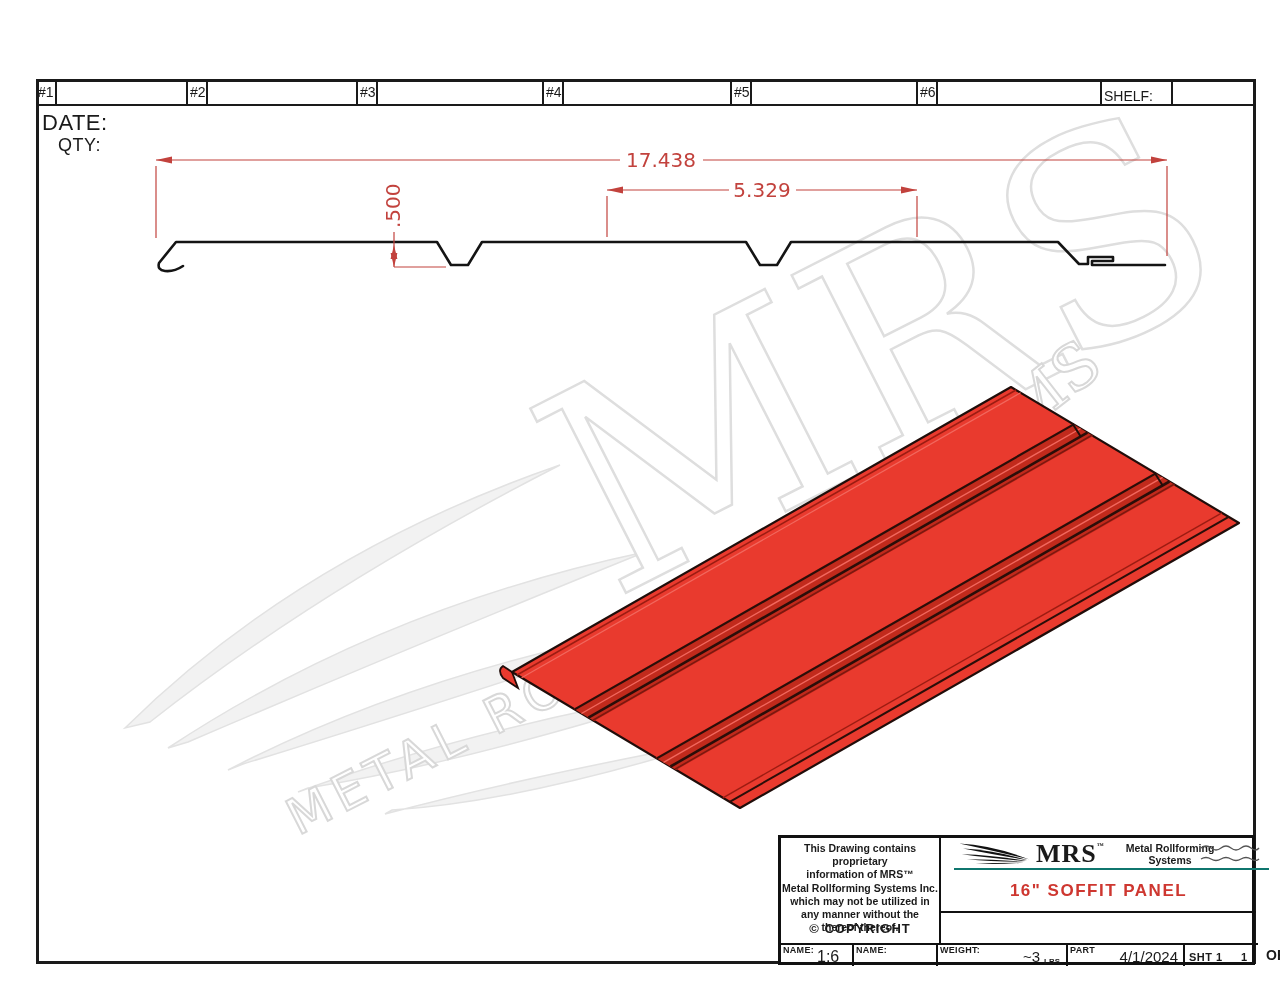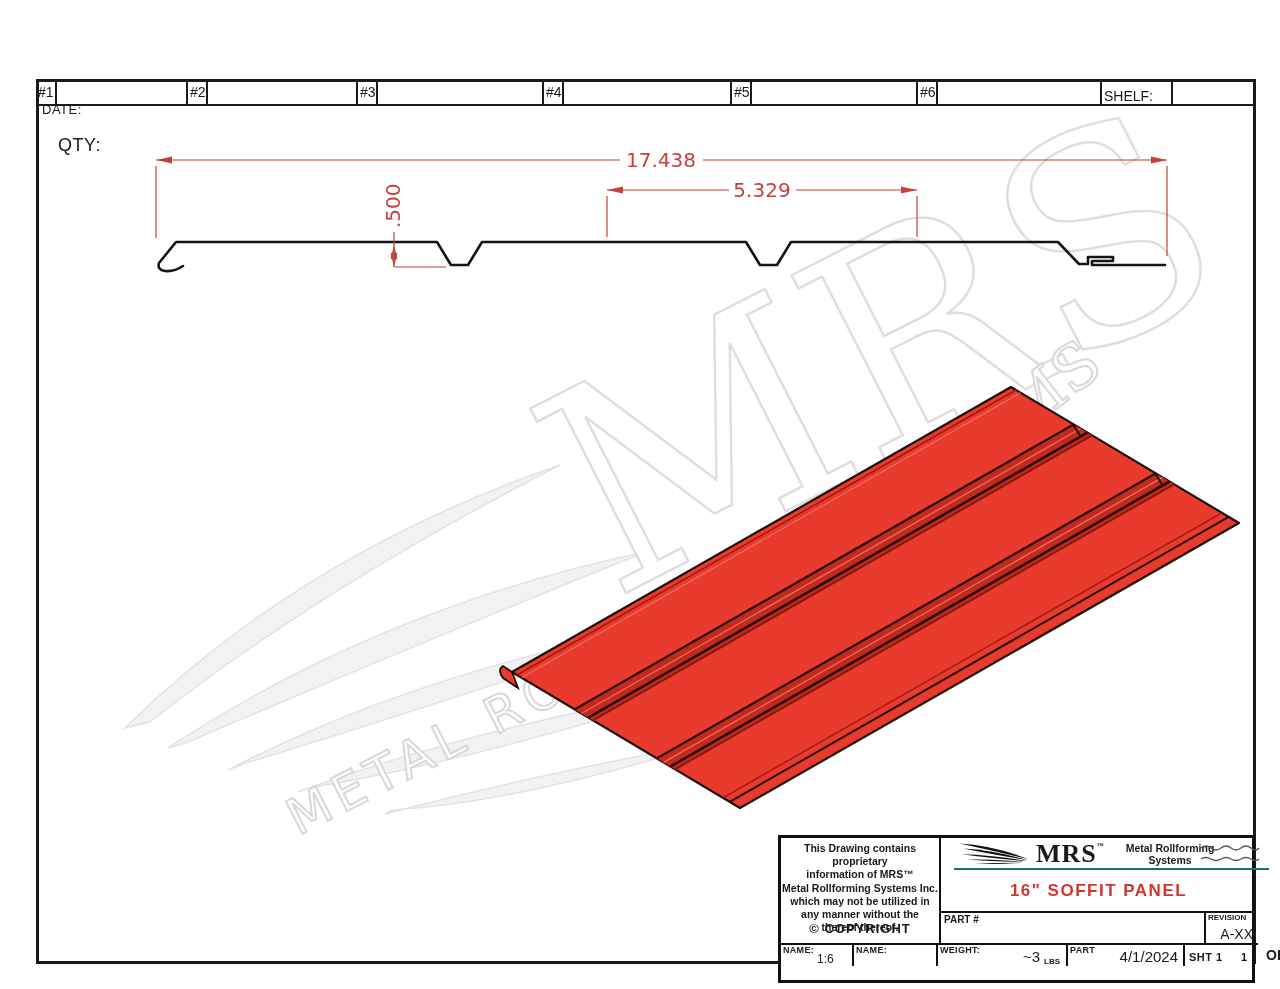--- a/index.html
+++ b/index.html
@@ -7,41 +7,41 @@
          font-family:"Liberation Sans",sans-serif;color:#1a1a1a;}
   .abs{position:absolute;box-sizing:border-box;}
   
   #frame{left:36px;top:79px;width:1220px;height:885px;border:3px solid #1a1a1a;}
   
   #header-row{left:36px;top:79px;width:1220px;height:27px;border-bottom:2px solid #1a1a1a;}
   .hcell{position:absolute;top:0;height:100%;border-left:2px solid #1a1a1a;border-right:2px solid #1a1a1a;
          font-size:14px;display:flex;align-items:center;padding-left:2px;box-sizing:border-box;}
   .hcell.first{border-left:none;}
   
-  #date-label{left:42px;top:102px;font-size:13px;letter-spacing:.5px;}
+  #date-label{left:42px;top:110px;font-size:22px;letter-spacing:.5px;}
   #qty-label{left:58px;top:135px;font-size:18px;letter-spacing:.5px;}
   
-  #tblock{left:778px;top:835px;width:477px;height:148px;border:3px solid #111;background:#fff;padding-left:22px;}
+  #tblock{left:778px;top:835px;width:477px;height:130px;border:3px solid #111;background:#fff;padding-left:22px;}
   .tb{position:absolute;box-sizing:border-box;}
   #tb-prop{left:0;top:0;width:160px;height:105px;border-right:2px solid #111;
            font-size:10.5px;font-weight:bold;text-align:center;line-height:1.26;padding-top:4px;}
   #tb-copy{position:absolute;left:0;right:0;bottom:6px;font-size:13px;font-weight:bold;letter-spacing:1px;}
   #tb-logo{left:173px;top:0;width:315px;height:32px;border-bottom:2px solid #0f766e;}
   #tb-title{left:160px;top:32px;width:315px;height:43px;border-bottom:2px solid #111;
             display:flex;align-items:center;justify-content:center;}
   #tb-title span{color:#ce3730;font-weight:bold;font-size:17px;letter-spacing:1.5px;}
   #tb-part{left:160px;top:75px;width:315px;height:30px;}
   #tb-part .lbl{position:absolute;left:3px;top:1px;font-size:10px;font-weight:bold;}
   #tb-rev{position:absolute;right:0;top:0;width:50px;height:30px;border-left:2px solid #111;}
   #tb-rev .lbl{position:absolute;left:2px;top:0;font-size:8px;font-weight:bold;}
   #tb-rev .val{position:absolute;right:3px;bottom:1px;font-size:14px;}
   #tb-bottom{left:0;top:105px;width:477px;height:23px;border-top:2px solid #111;}
   .bcell{position:absolute;top:0;height:100%;border-right:2px solid #111;box-sizing:border-box;}
   .bcell .lbl{position:absolute;left:2px;top:0;font-size:9px;font-weight:bold;letter-spacing:.3px;}
-  .bcell .val{position:absolute;font-size:12px;}
+  .bcell .val{position:absolute;font-size:16px;}
   
   #logo-mrs{position:absolute;left:82px;top:1px;font-family:"Liberation Serif",serif;
             font-weight:bold;font-size:26px;letter-spacing:1px;}
   #logo-tm{font-size:7px;vertical-align:14px;letter-spacing:0;}
   #logo-co{position:absolute;left:170px;top:4px;font-size:10.5px;font-weight:bold;text-align:center;line-height:1.15;width:92px;}
   svg text{user-select:none;}
 </style>
 </head>
 <body>
 
@@ -184,27 +184,20 @@
           <path d="M2,6 q5,-4 10,0 t10,0 t10,0 t10,0 t10,0 t8,0"></path>
           <path d="M2,17 q5,-3 10,0 t10,0 t10,0 t10,0 t10,0 t8,0"></path>
         </g>
       </svg>
     </div>
 
     <div id="tb-title" class="tb">
       <span>16" SOFFIT PANEL</span>
     </div>
 
-    <div id="tb-part" class="tb">
-      <span class="lbl">PART #</span>
-      <div id="tb-rev">
-        <span class="lbl">REVISION</span>
-        <span class="val">A-XX</span>
-      </div>
-    </div>
 
     <div id="tb-bottom" class="tb">
       <div class="bcell" style="left:0;width:73px;">
         <span class="lbl">NAME:</span>
         <span class="val" style="left:36px;bottom:0;">1:6</span>
       </div>
       <div class="bcell" style="left:73px;width:84px;">
         <span class="lbl">NAME:</span>
         <span class="val"></span>
       </div>

